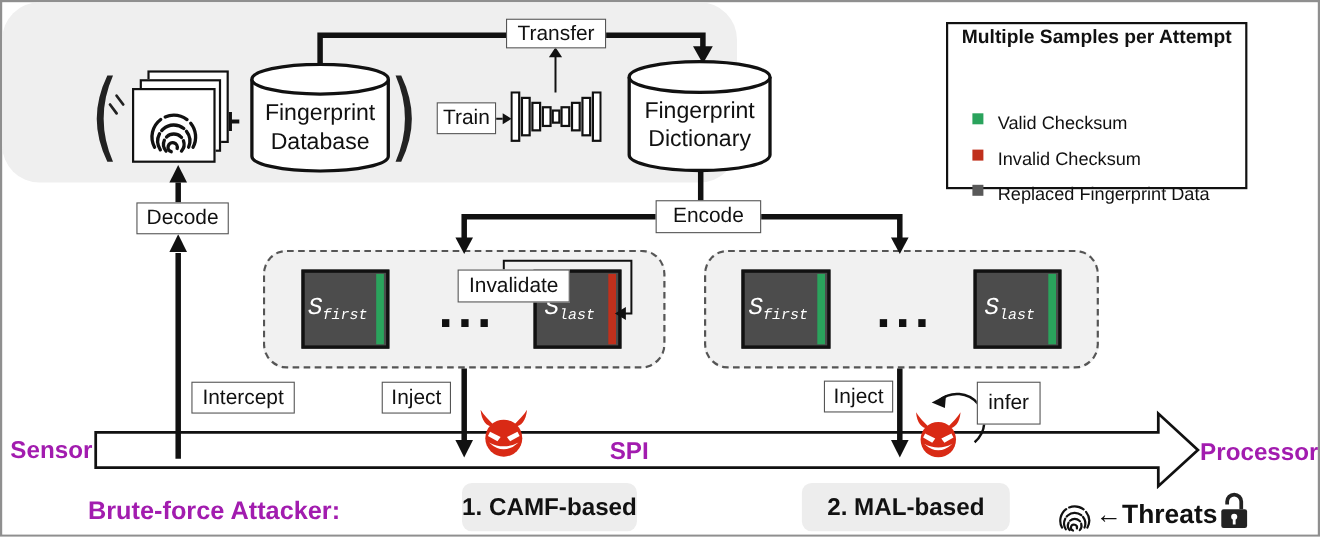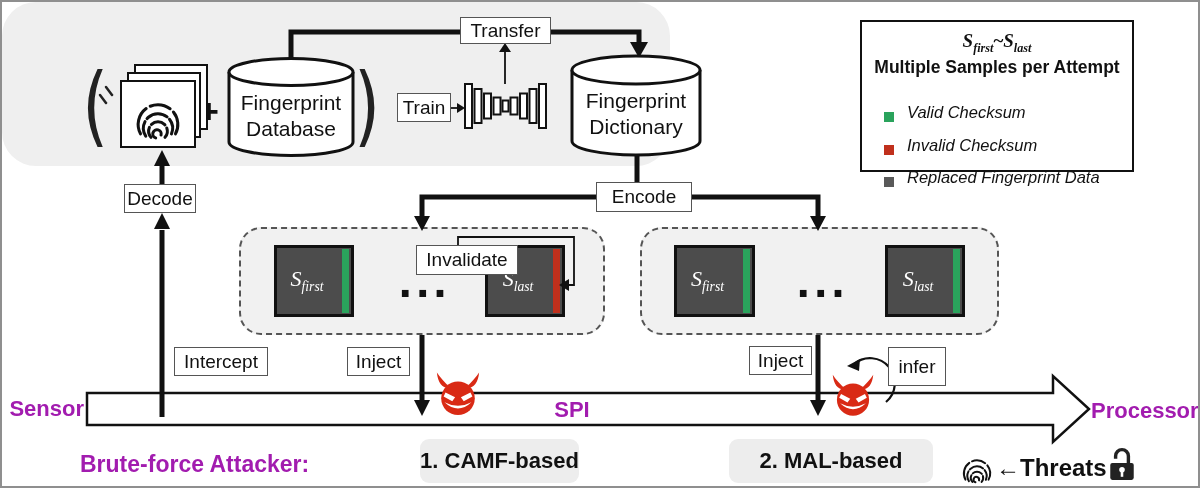--- a/index.html
+++ b/index.html
@@ -14,21 +14,21 @@
            border-radius:34px; z-index:1; }
   .group { position:absolute; background:#f1f1f1; border:2px dashed #555;
            border-radius:22px; z-index:1; }
   .g1 { left:237px; top:225px; width:366px; height:108px; }
   .g2 { left:638px; top:225px; width:359px; height:108px; }
 
   
   .sample { position:absolute; border:3px solid #111; z-index:1;
             display:flex; align-items:center; justify-content:center; }
   .sample .stripe { position:absolute; top:1px; bottom:1px; right:2px; width:7px; }
-  .sample .slabel { font-family:Liberation Serif, serif; font-style:italic;
+  .sample .slabel { font-family:Liberation Mono, monospace; font-style:italic;
             color:#fff; font-size:22px; padding-right:14px; }
   .slabel sub { font-size:0.62em; font-style:italic; }
 
   .dots { position:absolute; z-index:2; font-weight:900; font-size:38px;
           letter-spacing:3px; color:#111; line-height:20px; text-align:center;
           font-family:"DejaVu Sans", sans-serif; }
 
   
   #connectors { position:absolute; left:0; top:0; width:1200px; height:488px;
                 z-index:2; }
@@ -52,21 +52,21 @@
   .plus  { position:absolute; z-index:3; font-size:34px; font-weight:bold; color:#111; }
 
   
   .legend { position:absolute; left:858px; top:18px; width:274px; height:152px;
             background:#fff; border:2.5px solid #111; z-index:3; }
   .leg-title { text-align:center; margin-top:8px; font-family:"Liberation Serif", serif;
             font-weight:bold; font-style:italic; font-size:19px; color:#111; }
   .leg-title sub { font-size:0.64em; }
   .leg-sub { text-align:center; font-weight:bold; font-size:17.5px; color:#111;
             margin-top:1px; }
-  .leg-row { position:absolute; left:22px; display:flex; align-items:flex-end;font-style:italic; }
+  .leg-row { position:absolute; left:22px; display:flex; align-items:flex-start; }
   .leg-sq  { width:10px; height:10px; margin-right:13px; }
   .leg-lab { font-size:16.5px; color:#111; }
 
   
   .busword { position:absolute; z-index:3; font-weight:bold; font-size:22px; color:#a21caf; }
 
   
   .pill { position:absolute; z-index:3; background:#ededed; border-radius:9px;
           display:flex; align-items:center; justify-content:center;
           font-weight:bold; font-size:22px; color:#111; }
@@ -202,32 +202,29 @@
       <rect x="38.5" y="17.5" width="6" height="11"></rect>
       <rect x="46.5" y="14.5" width="7" height="17"></rect>
       <rect x="56" y="10.5" width="7" height="25"></rect>
       <rect x="65.5" y="6" width="7" height="34"></rect>
       <rect x="75" y="1" width="7" height="44"></rect>
     </g>
   </svg>
 
   <div class="lbl" style="left:395px;top:91px;width:54px;height:29px;">Train</div>
   <div class="lbl" style="left:458px;top:15px;width:91px;height:27px;text-align:right;">Transfer</div>
-  <div class="lbl" style="left:122px;top:182px;width:72px;height:29px;">Decode</div>
+  <div class="lbl" style="left:122px;top:182px;width:84px;height:29px;">Decode</div>
   <div class="lbl" style="left:594px;top:180px;width:96px;height:30px;">Encode</div>
   <div class="lbl" style="left:378px;top:243px;width:102px;height:30px;margin-left:36px;">Invalidate</div>
   <div class="lbl" style="left:172px;top:345px;width:94px;height:29px;">Intercept</div>
   <div class="lbl" style="left:345px;top:345px;width:63px;height:29px;">Inject</div>
   <div class="lbl" style="left:747px;top:344px;width:63px;height:29px;">Inject</div>
   <div class="lbl" style="left:850px;top:345px;width:58px;height:39px;margin-left:36px;">infer</div>
 
   <div class="legend">
-    <div class="leg-title">
-      <span>S</span><sub>first</sub><span style="font-style:normal">~</span><span>S</span><sub>last</sub>
-    </div>
     <div class="leg-sub">Multiple Samples per Attempt</div>
     <div class="leg-row" style="top:81px;">
       <span class="leg-sq" style="background: rgb(42, 163, 92);"></span>
       <span class="leg-lab">Valid Checksum</span>
     </div>
     <div class="leg-row" style="top:114px;">
       <span class="leg-sq" style="background: rgb(192, 48, 28);"></span>
       <span class="leg-lab">Invalid Checksum</span>
     </div>
     <div class="leg-row" style="top:146px;">
@@ -242,21 +239,21 @@
   <svg class="devil" style="left:828px;top:371px;" width="46" height="45" viewBox="0 0 50 47">
       <use href="#devil-glyph"></use>
     </svg>
 
   <div class="busword" style="left:2px;top:394px;width:80px;text-align:right;">Sensor</div>
   <div class="busword" style="left:540px;top:395px;width:60px;text-align:center;">SPI</div>
   <div class="busword" style="left:1089px;top:396px;width:110px;">Processor</div>
 
   <div class="busword" style="left:78px;top:449px;font-size:23px;">Brute-force Attacker:</div>
   <div class="pill" style="left:418px;top:437px;width:159px;height:44px;">1. CAMF-based</div>
-  <div class="pill" style="left:727px;top:437px;width:204px;height:44px;">2. MAL-based</div>
+  <div class="pill" style="left:727px;top:437px;width:189px;height:44px;">2. MAL-based</div>
 
   <svg class="abs" style="left:958px;top:446px;z-index:3;" width="34" height="37" viewBox="0 0 44 48">
       <use href="#fp-glyph"></use>
     </svg>
   <div class="threats" style="left:994px;top:452px;">←Threats→</div>
   <svg class="abs" style="left:1104px;top:443px;z-index:3;" width="32" height="38" viewBox="0 0 30 34">
     <path d="M21,16 V9.5 A6,6 0 0 0 9,9.5 V12" fill="none" stroke="#222" stroke-width="3.2"></path>
     <rect x="4" y="16" width="22" height="16" rx="2" fill="#222"></rect>
     <circle cx="15" cy="22.5" r="2.6" fill="#fff"></circle>
     <rect x="13.8" y="24" width="2.4" height="5" fill="#fff"></rect>

